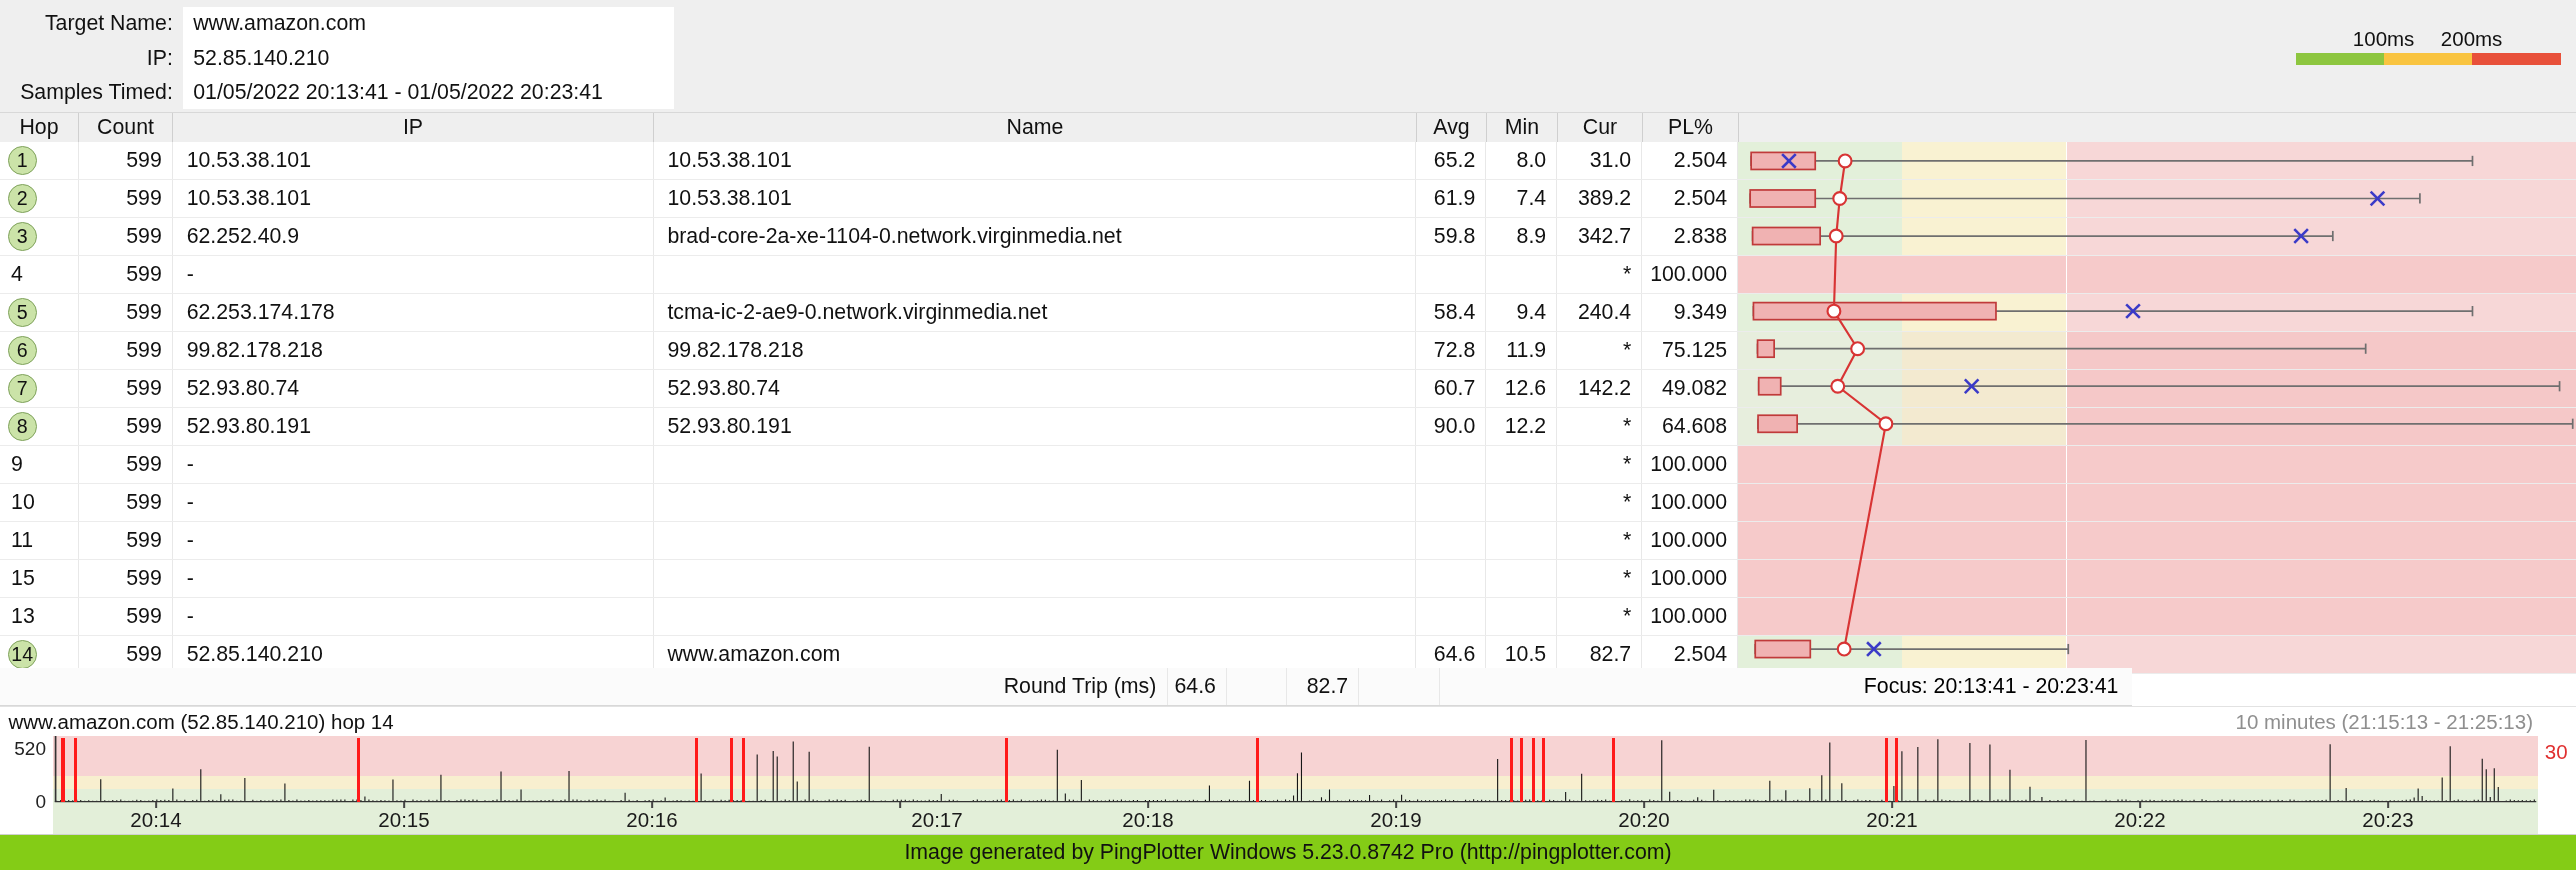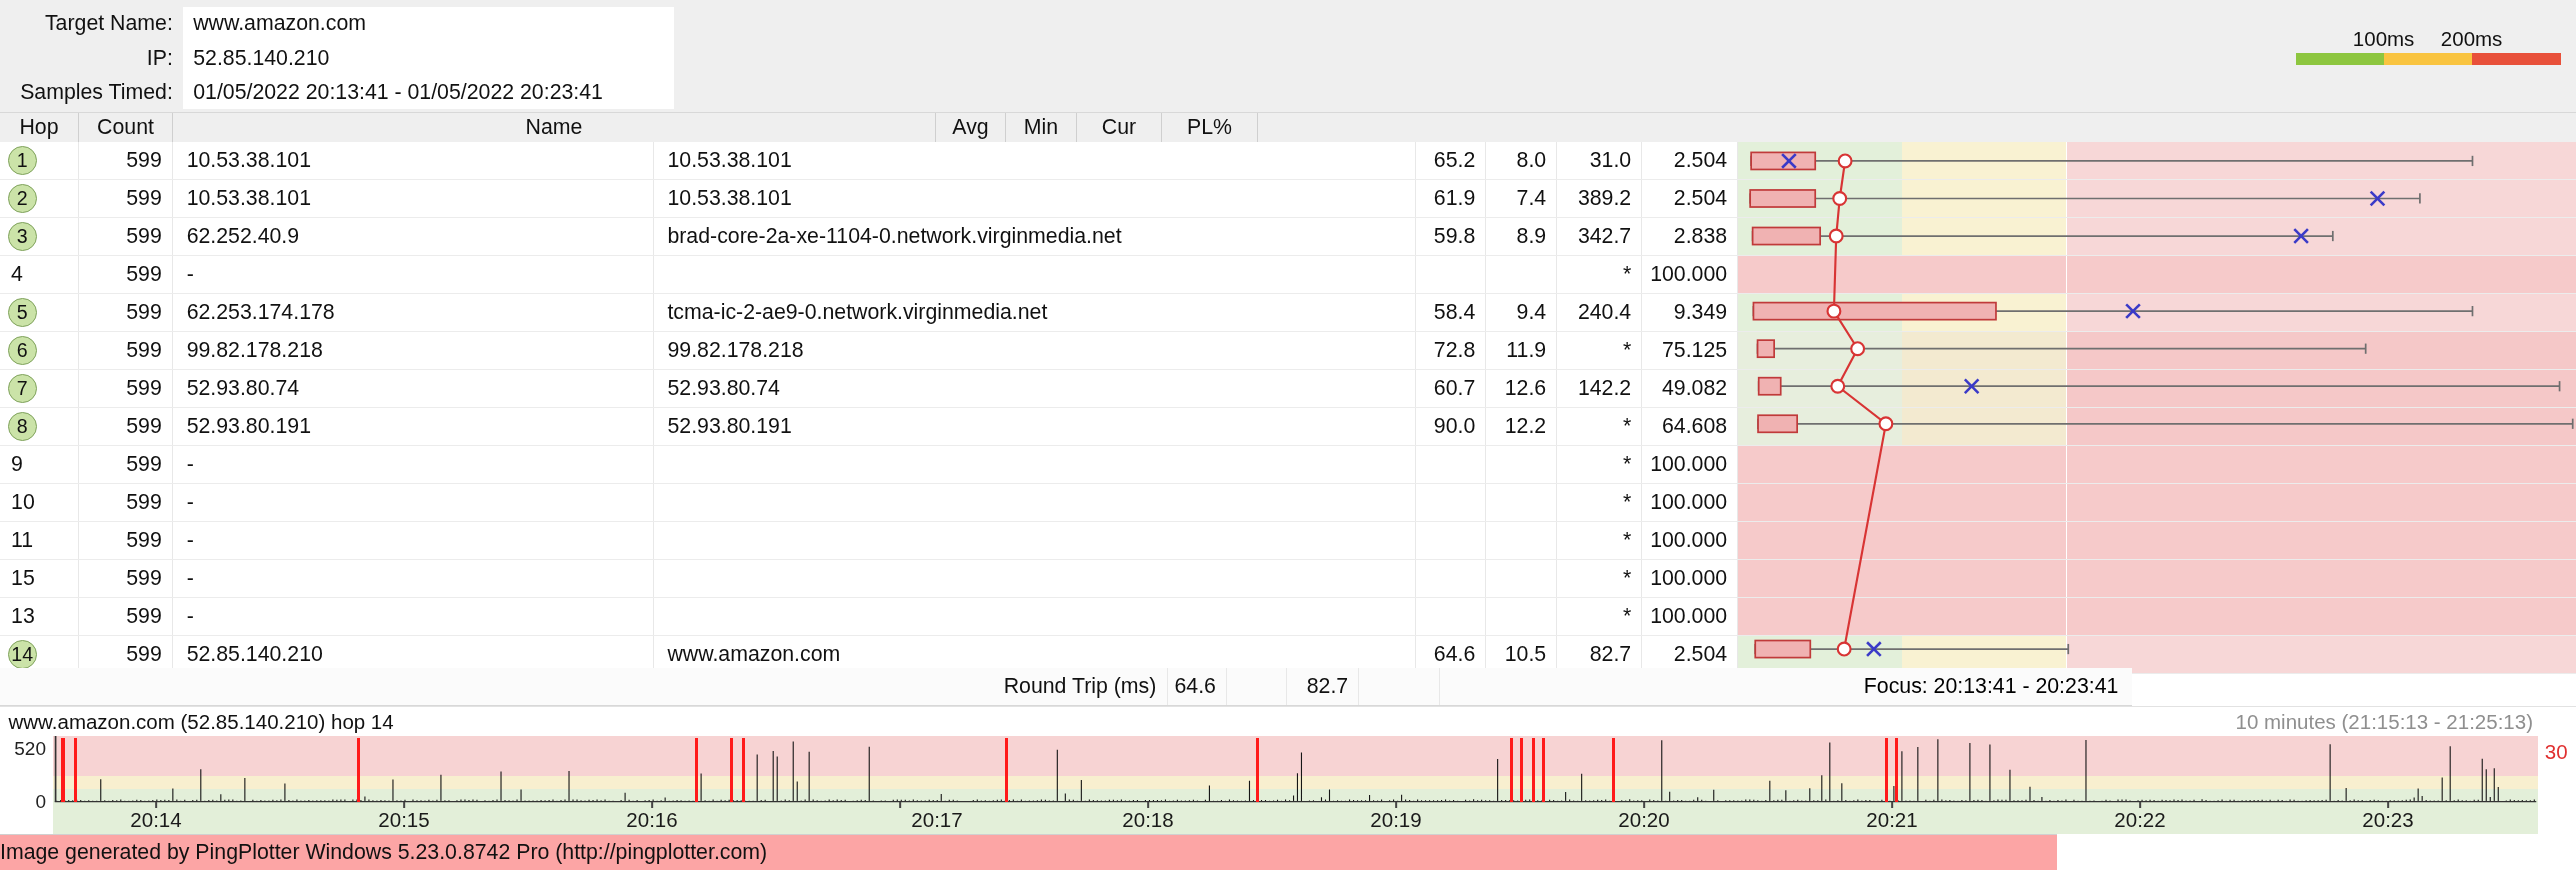--- a/index.html
+++ b/index.html
@@ -56,22 +56,22 @@
   #tl-plot { position: absolute; left: 53px; top: 0; width: 2485px; height: 98px; }
   .tl-zone { position: absolute; left: 0; width: 100%; }
   .tlz0 { top: 0; height: 40px; } .tlz1 { top: 40px; height: 12.8px; } .tlz2 { top: 53px; height: 45px; }
   .tl-ylab { position: absolute; width: 46px; text-align: right; font-size: 19px; color: #222; left: 0; }
   .tl-time { position: absolute; transform: translateX(-50%); font-size: 20.5px; color: #1a1a1a; top: 72px; }
   .tl-tick { position: absolute; top: 66px; width: 1.7px; height: 6px; background: #444; transform: translateX(-50%); }
   .tl-loss { position: absolute; top: 1.7px; width: 3.4px; height: 64px; background: #ff1a1a; }
   #tl-right { position: absolute; left: 2538px; top: 0; width: 38px; height: 98px; background: #fff; }
   #tl-right span { color: #e03030; font-size: 20.5px; position: absolute; top: 4.3px; left: 6.8px; }
 
-  #footer { position: absolute; top: 834px; left: 0; width: 2057px; height: 36px; background: #fca5a5;
-            border-top: 0.9px solid #d0d0d0; display: flex; align-items: center; justify-content: flex-start; }
+  #footer { position: absolute; top: 834px; left: 0; width: 2576px; height: 36px; background: #84cc16;
+            border-top: 0.9px solid #d0d0d0; display: flex; align-items: center; justify-content: center; }
 </style>
 </head>
 <body>
 
 <div id="app">
 
   <div id="info-header">
     <div class="info-line" style="top:6.8px">
       <div class="info-label">Target Name:</div>
       <div class="info-value">www.amazon.com</div>
@@ -93,20 +93,21 @@
         <div class="legend-seg" style="background: rgb(141, 198, 63);"></div>
         <div class="legend-seg" style="background: rgb(249, 196, 64);"></div>
         <div class="legend-seg" style="background: rgb(232, 80, 58);"></div>
       </div>
     </div>
   </div>
 
   <div id="table-header">
     <div class="th w-hop">Hop</div>
     <div class="th w-count">Count</div>
+    <div class="th w-ip">IP</div>
     <div class="th w-name">Name</div>
     <div class="th w-avg">Avg</div>
     <div class="th w-min">Min</div>
     <div class="th w-cur">Cur</div>
     <div class="th w-pl">PL%</div>
   </div>
 
   <div id="table-body">
       <div class="row">
         <div class="td c-hop w-hop">

